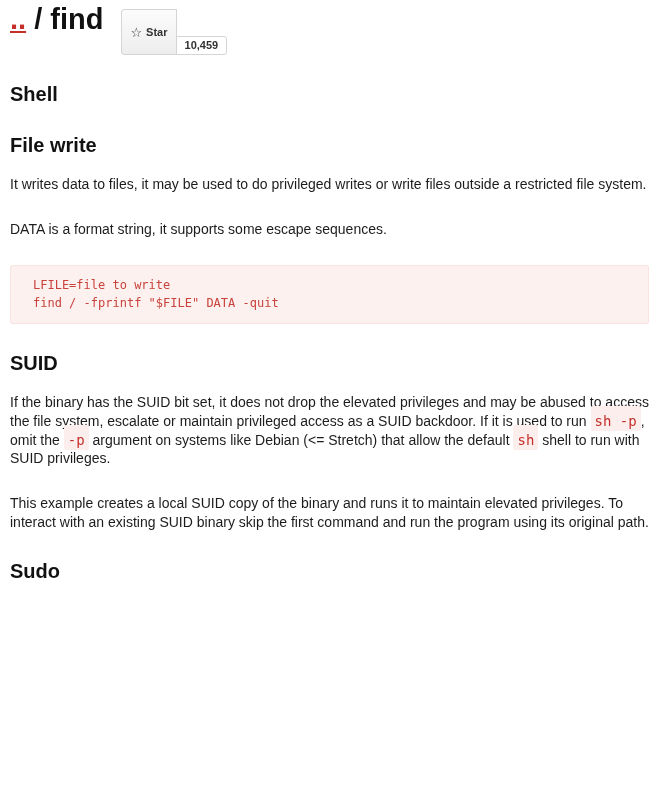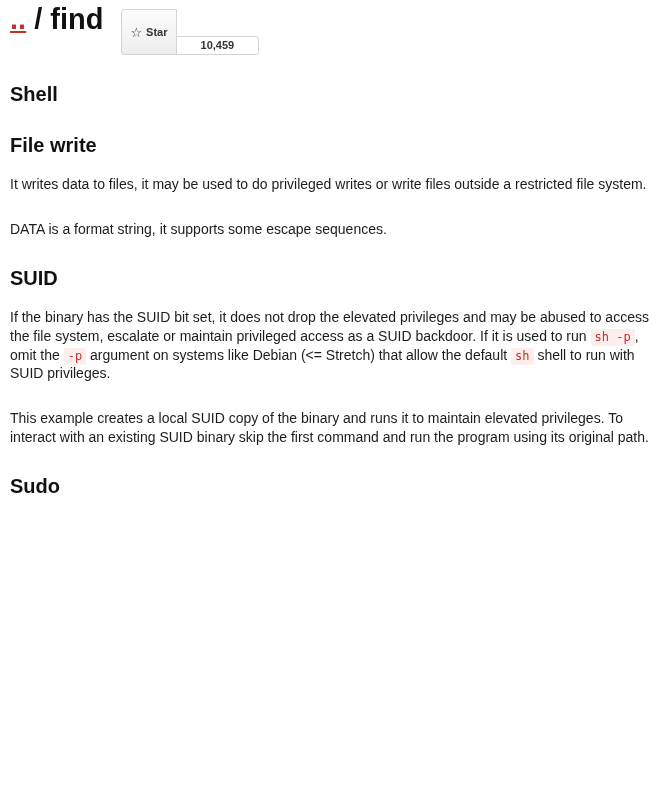--- a/index.html
+++ b/index.html
@@ -56,21 +56,21 @@
     background: linear-gradient(to bottom, #fcfcfc, #ededed);
     border: 1px solid var(--btn-border);
     border-radius: 3px 0 0 3px;
     cursor: pointer;
     text-decoration: none;
   }
   .star-icon { font-size: 13px; line-height: 1; font-weight: normal; }
   .star-count {
     display: inline-flex;
     align-items: center;
-    padding: 3px 24px;
+    padding: 3px 8px;
     color: #333;
     background: #fff;
     border: 1px solid var(--btn-border);
     border-left: 1px solid var(--btn-border);
     margin-left: -1px;
     border-radius: 0 3px 3px 0;
     cursor: pointer;
     text-decoration: none;
     margin-top: 27px;
   }
@@ -96,24 +96,24 @@
     color: #111;
     margin: 28px 0 18px 0;
   }
   p {
     font-size: 14px;
     line-height: 1.35;
     margin: 0 0 26px 0;
   }
   code.inline-code {
     font-family: "DejaVu Sans Mono", monospace;
-    font-size: 12px;
+    font-size: 14px;
     color: var(--accent-red);
     background: var(--inline-code-bg);
-    padding: 1px 4px 2px 4px;
+    padding: 7px 4px 2px 4px;
     border-radius: 2px;
   }
   pre.code-block {
     background: var(--code-bg);
     border: 1px solid var(--code-border);
     border-radius: 2px;
     margin: 0 0 28px 0;
     padding: 10px 16px 11px 22px;
     font-family: "DejaVu Sans Mono", monospace;
     font-size: 12px;
@@ -143,20 +143,22 @@
 </header>
 
 <main>
     <section>
       <h2>Shell</h2>
     </section>
     <section>
       <h2>File write</h2>
       <p>It writes data to files, it may be used to do privileged writes or write files outside a restricted file system.</p>
       <p>DATA is a format string, it supports some escape sequences.</p>
+      <pre class="code-block"><code>LFILE=file to write
+find / -fprintf "$FILE" DATA -quit</code></pre>
     </section>
     <section>
       <h2>SUID</h2>
       <p>If the binary has the SUID bit set, it does not drop the elevated privileges and may be abused to access the file system, escalate or maintain privileged access as a SUID backdoor. If it is used to run <code class="inline-code">sh -p</code>, omit the <code class="inline-code">-p</code> argument on systems like Debian (&lt;= Stretch) that allow the default <code class="inline-code">sh</code> shell to run with SUID privileges.</p>
       <p>This example creates a local SUID copy of the binary and runs it to maintain elevated privileges. To interact with an existing SUID binary skip the first command and run the program using its original path.</p>
     </section>
     <section>
       <h2>Sudo</h2>
     </section>
   </main>

